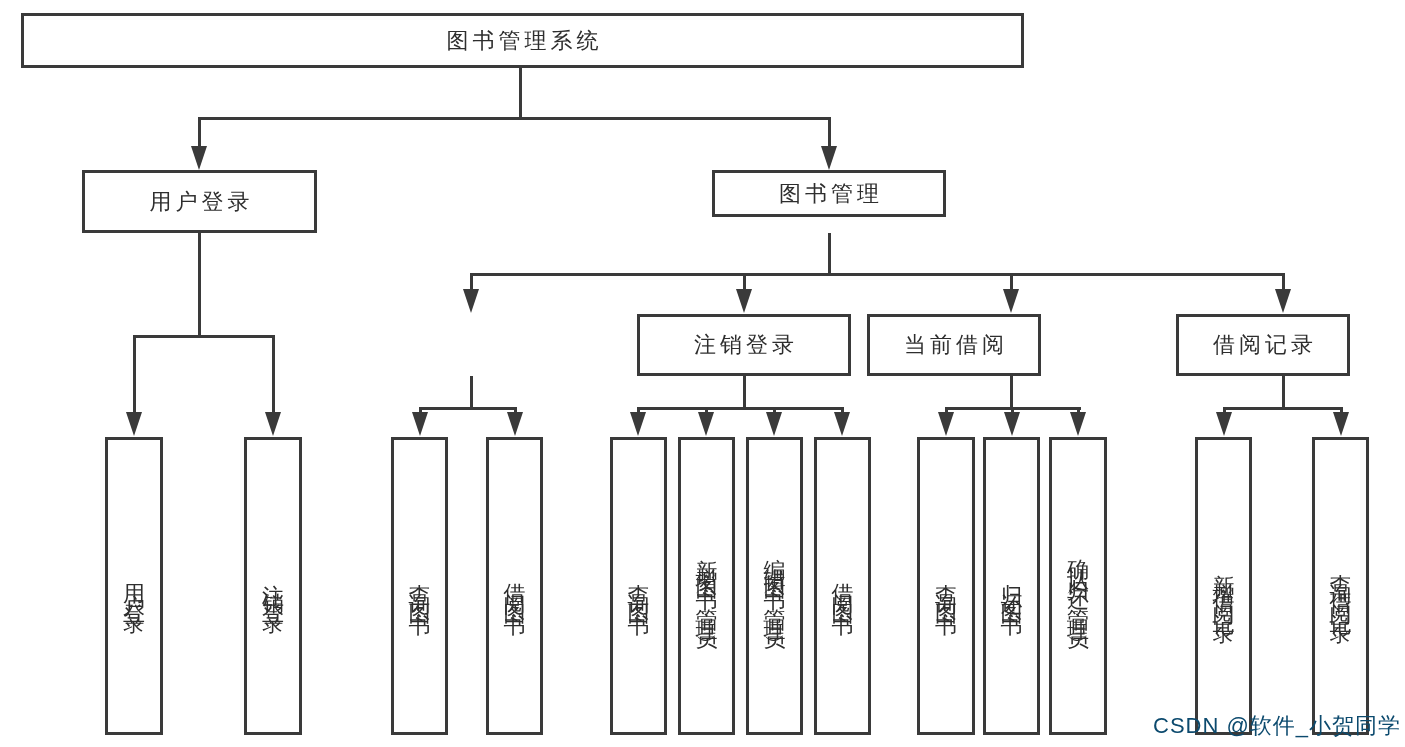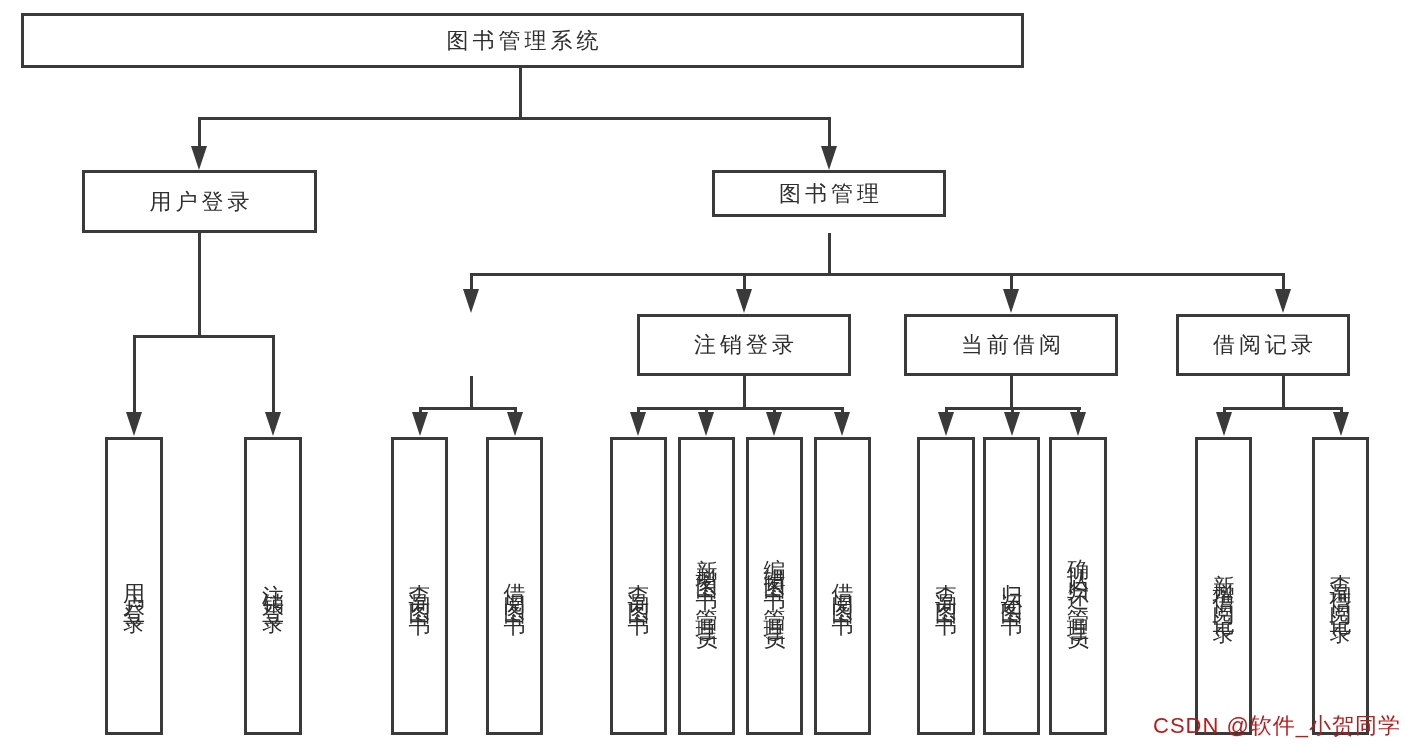--- a/index.html
+++ b/index.html
@@ -38,21 +38,21 @@
   .arrow{
     position:absolute;width:0;height:0;
     border-left:8px solid transparent;
     border-right:8px solid transparent;
     border-top:24px solid #3a3a3a;
   }
   .watermark{
     position:absolute;
     left:1153px;top:711px;
     font-size:22px;
-    color:#b91c1c;
+    color:#0c4a6e;
     letter-spacing:1px;
     white-space:nowrap;
   }
 </style>
 </head>
 <body>
 
 <div class="stage">
 
   <div class="vl" style="left:519px;top:68px;height:49px"></div>
@@ -113,21 +113,21 @@
   <div class="arrow" style="left:1216px;top:412px"></div>
   <div class="vl" style="left:1340px;top:407px;height:8px"></div>
   <div class="arrow" style="left:1333px;top:412px"></div>
 
   <div class="box" style="left:21px;top:13px;width:1003px;height:55px">图书管理系统</div>
 
   <div class="box" style="left:82px;top:170px;width:235px;height:63px">用户登录</div>
   <div class="box" style="left:712px;top:170px;width:234px;height:47px">图书管理</div>
 
   <div class="box" style="left:637px;top:314px;width:214px;height:62px">注销登录</div>
-  <div class="box" style="left:904px;top:314px;width:214px;height:62px">当前借阅</div>
+  <div class="box" style="left:867px;top:314px;width:174px;height:62px">当前借阅</div>
   <div class="box" style="left:1176px;top:314px;width:174px;height:62px">借阅记录</div>
 
   <div class="vbox" style="left:105px;top:437px;width:58px;height:298px">
     <span class="vtext">用户登录</span>
   </div>
   <div class="vbox" style="left:244px;top:437px;width:58px;height:298px">
     <span class="vtext">注销登录</span>
   </div>
 
   <div class="vbox" style="left:391px;top:437px;width:57px;height:298px">

